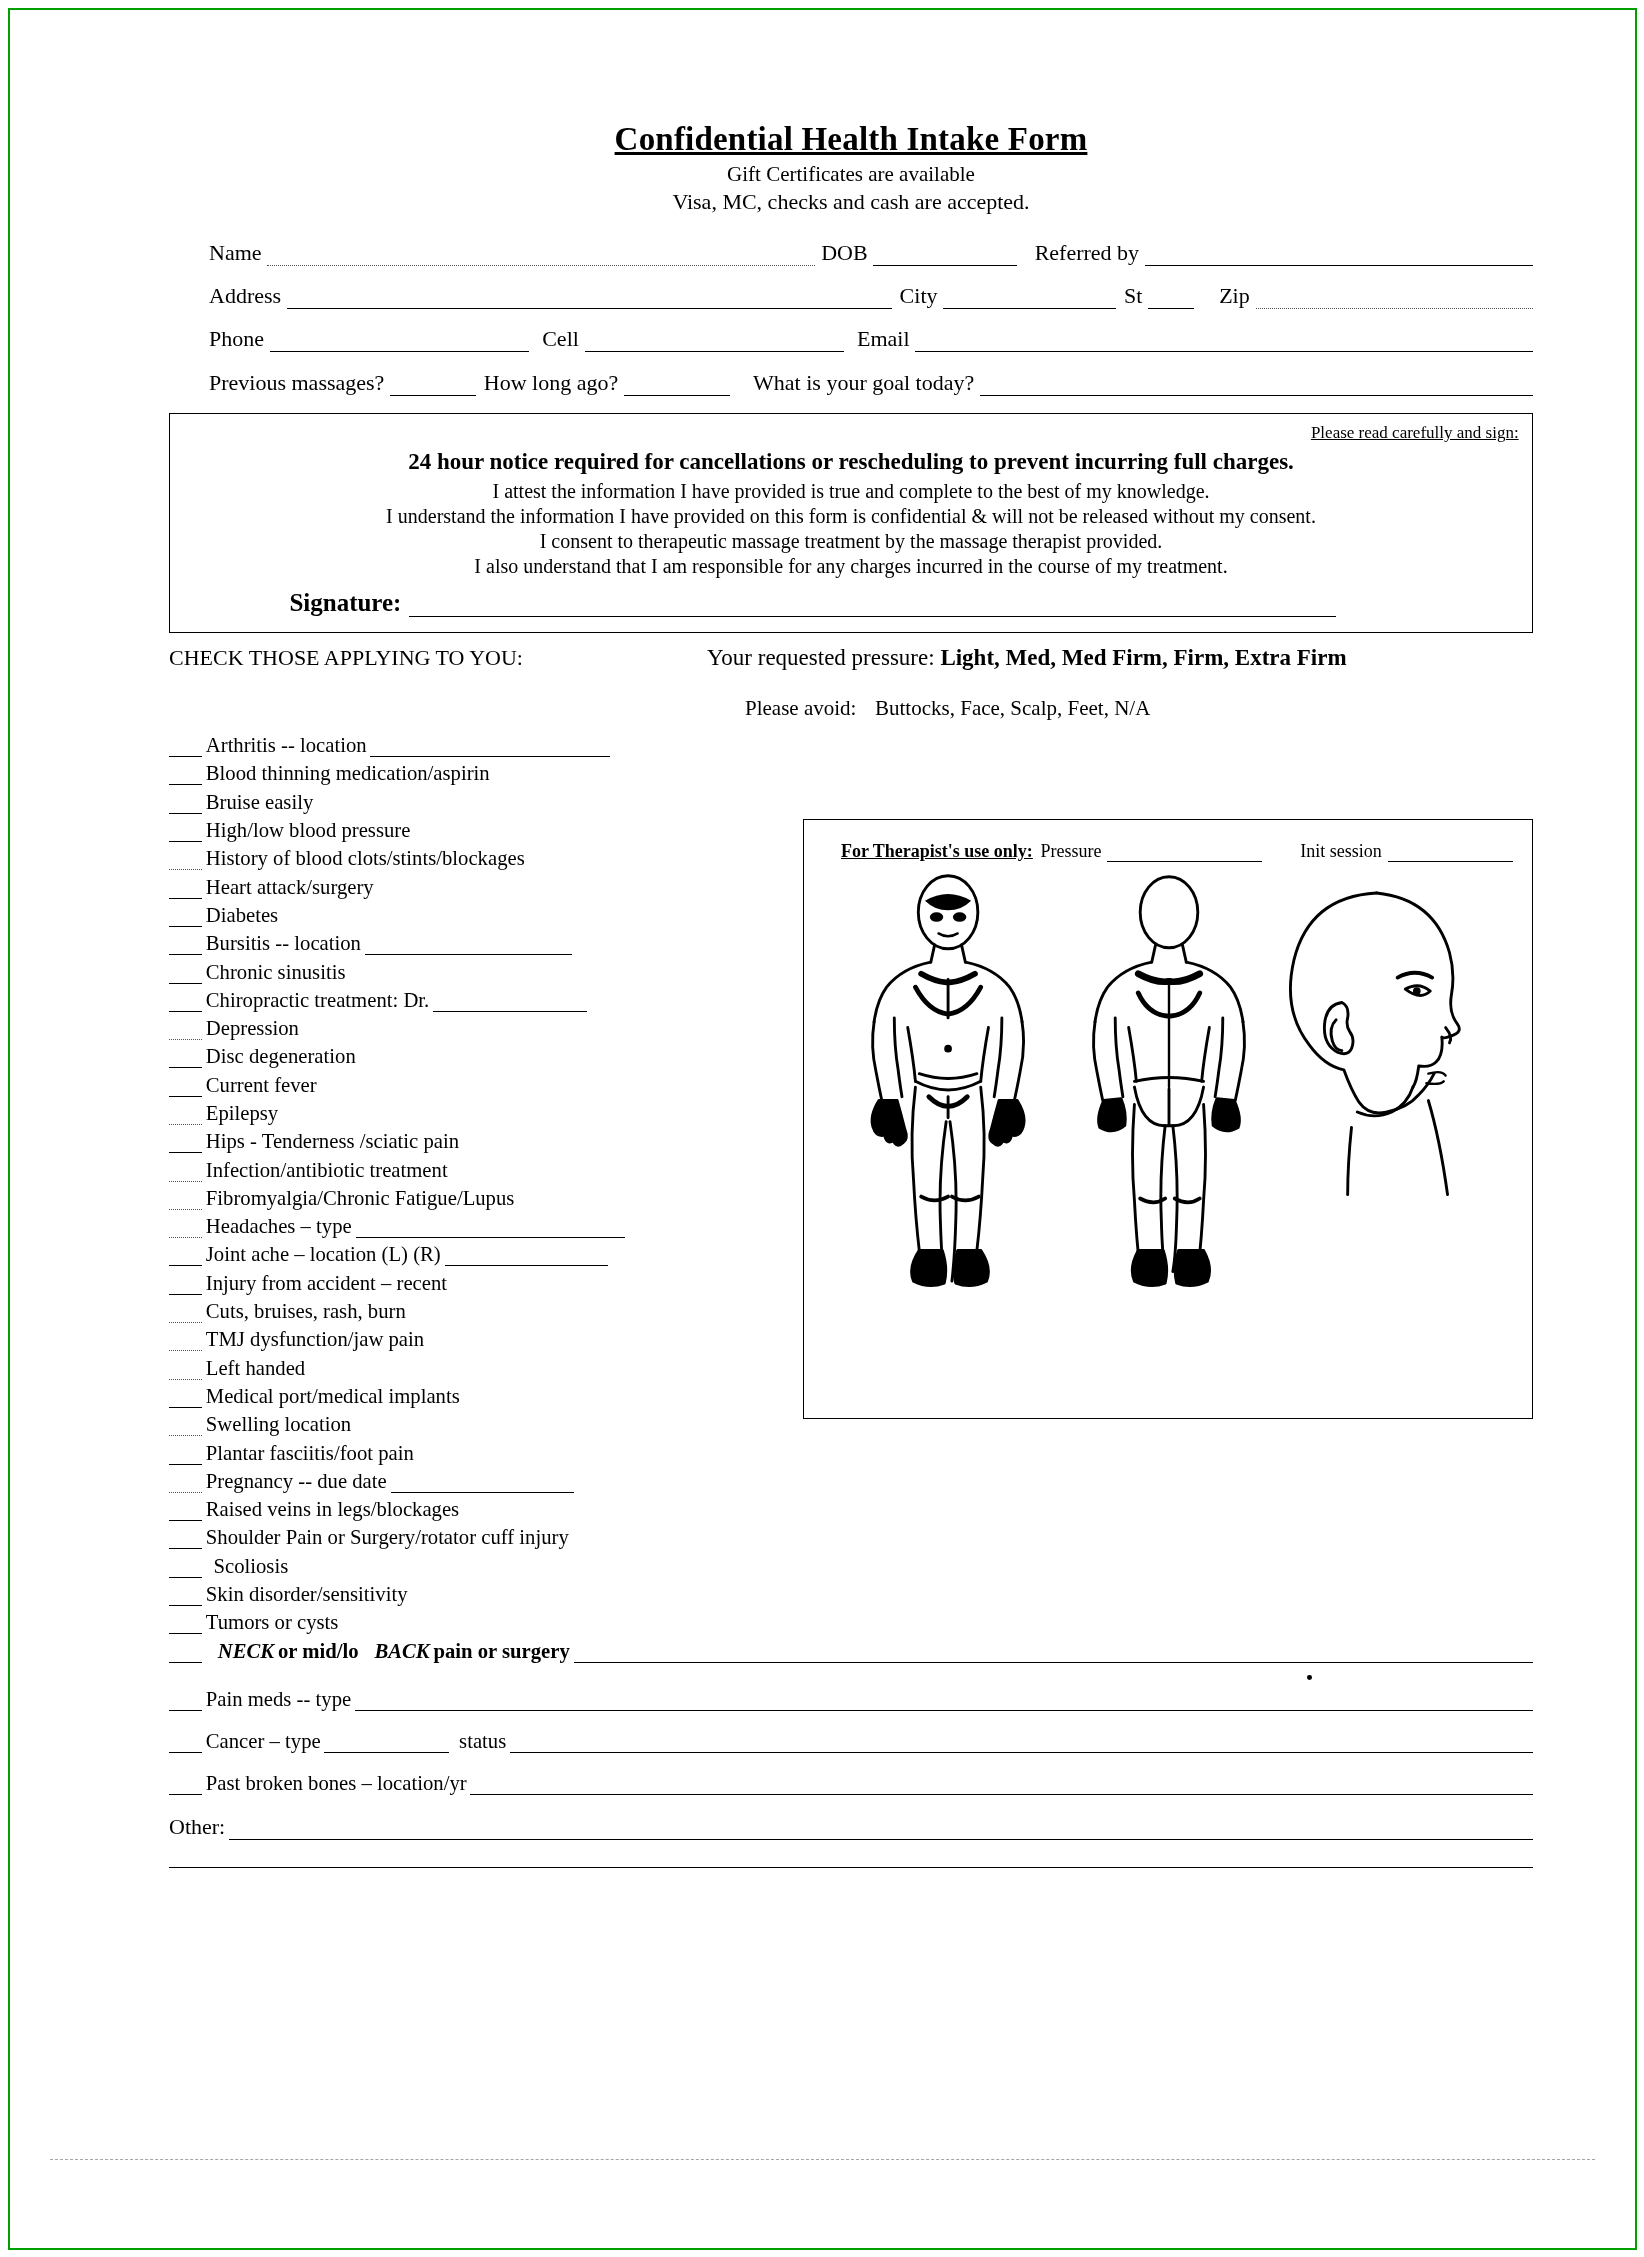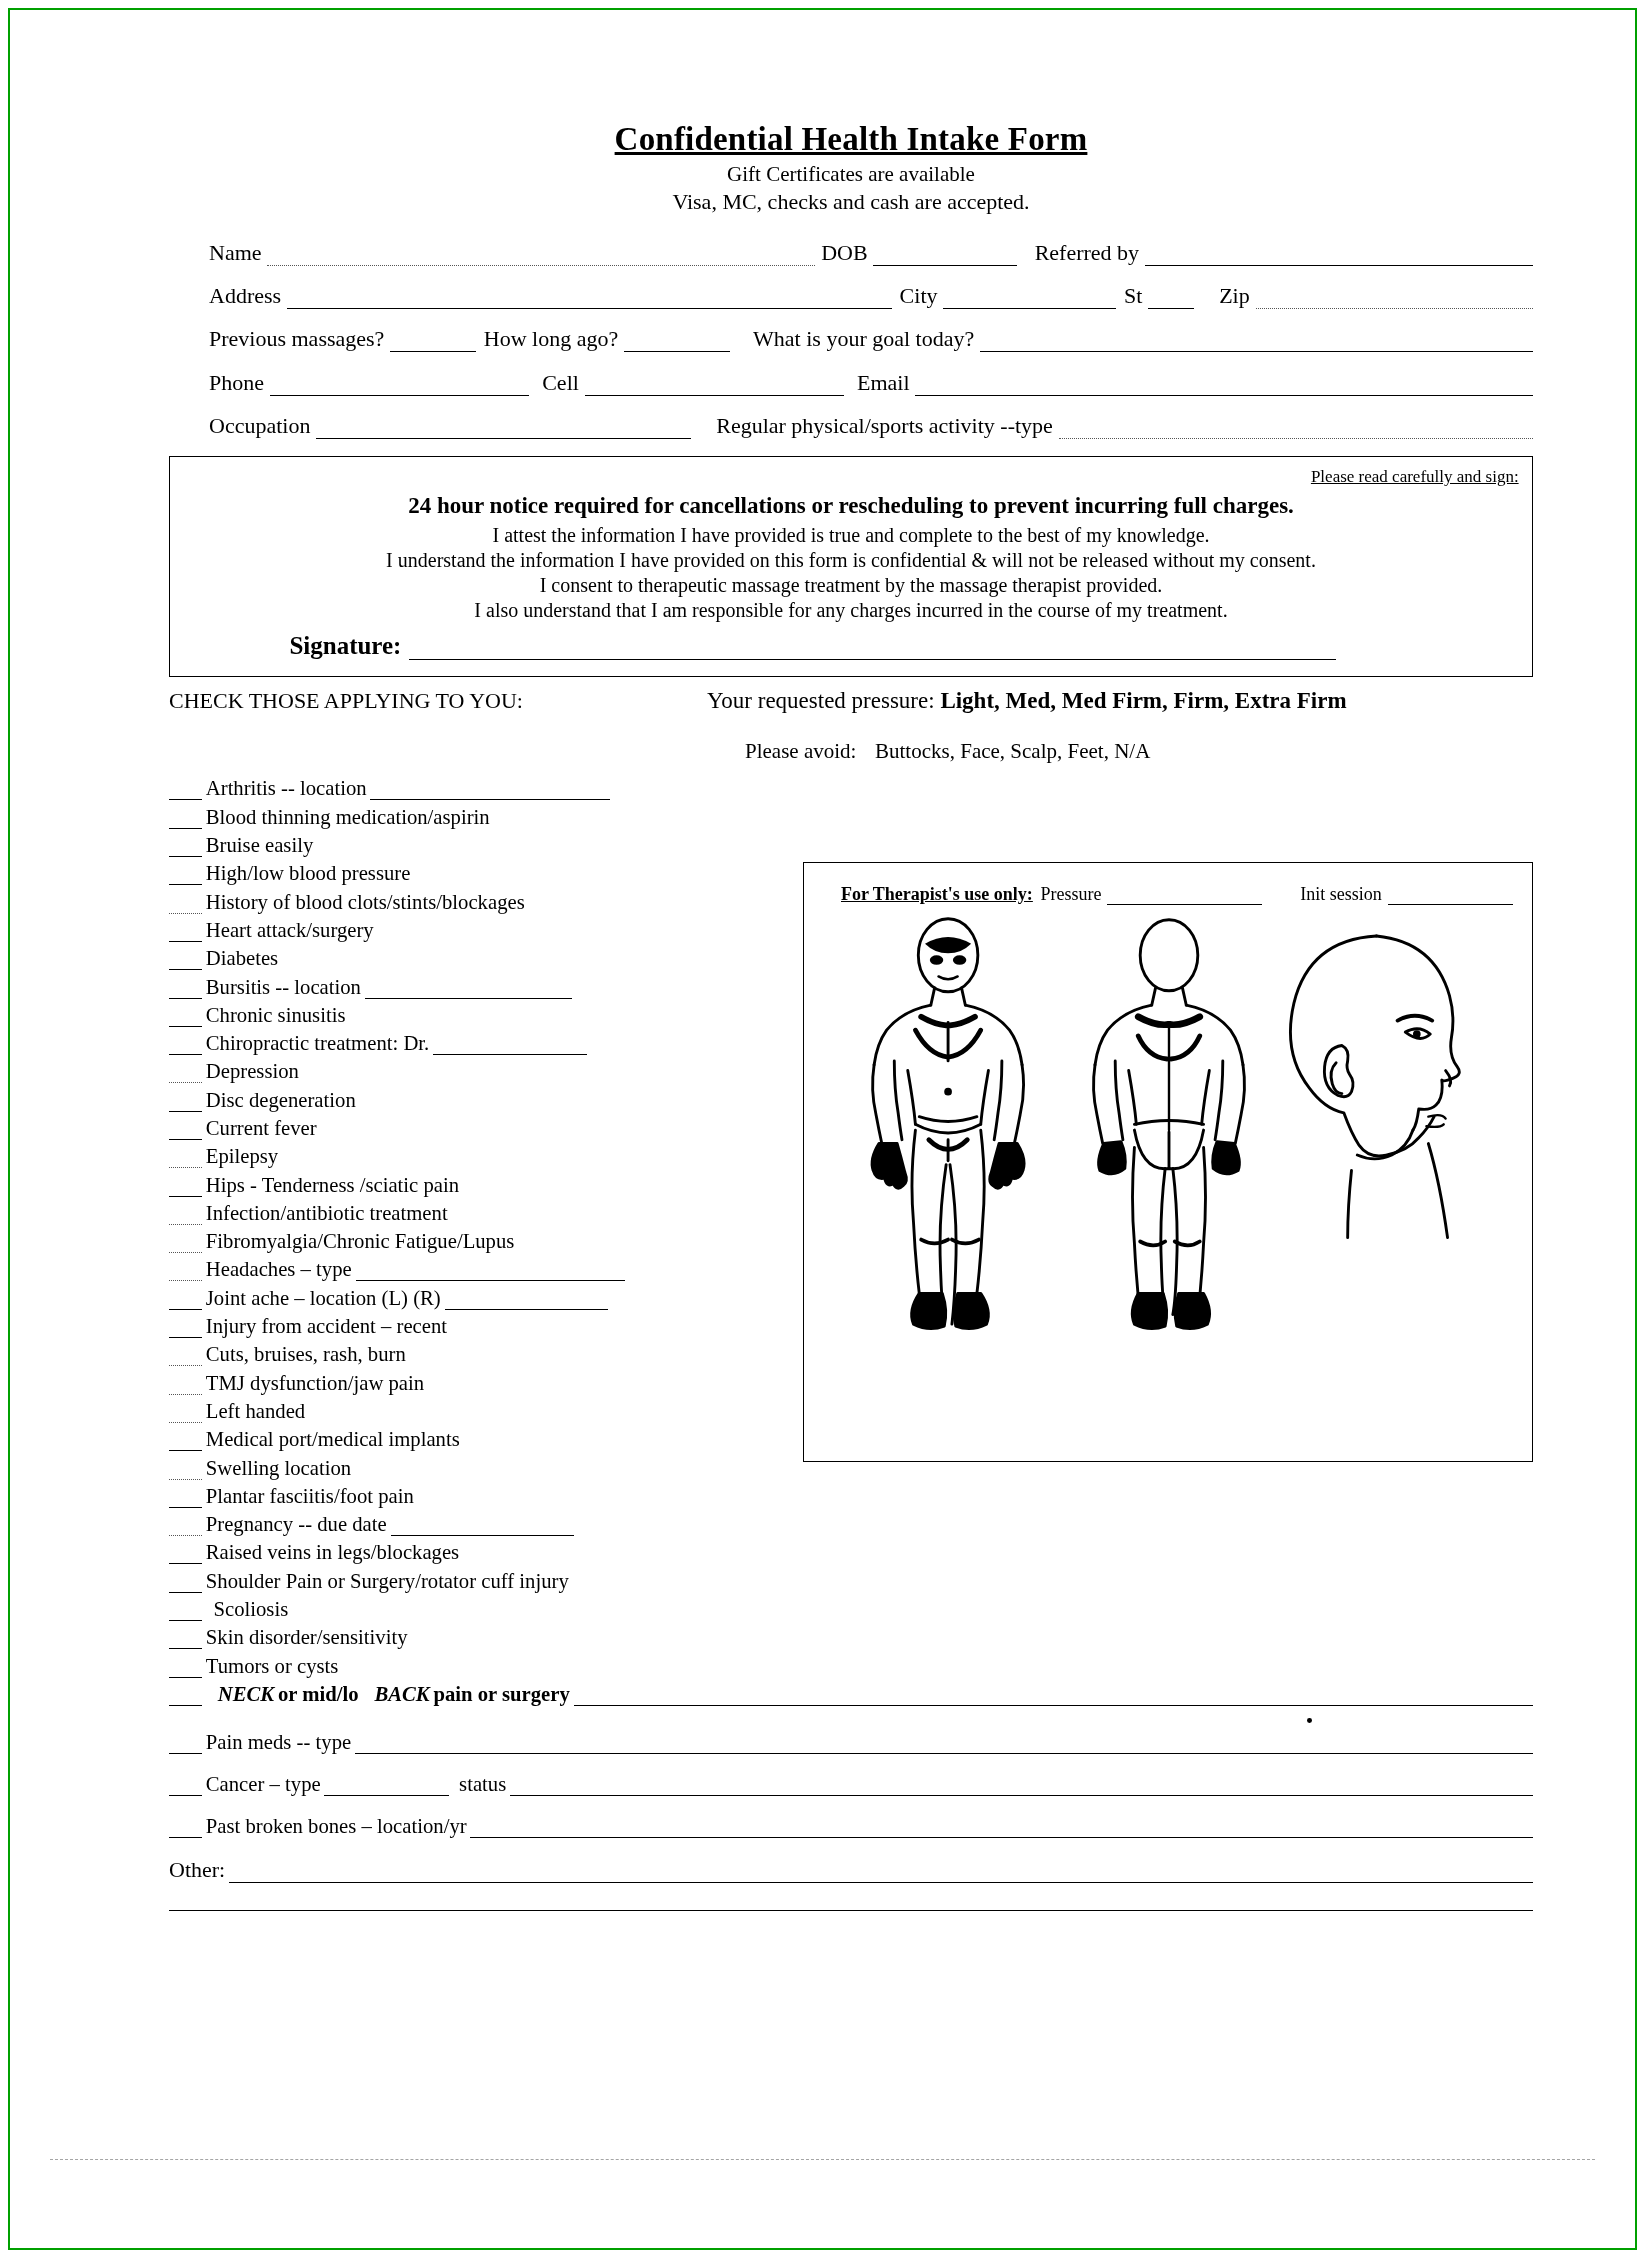--- a/index.html
+++ b/index.html
@@ -264,43 +264,37 @@
         <span class="line" style="width:605px;"></span>
         <span class="lbl" style="padding-left:7.7px;">City</span>
         <span class="line" style="width:173px;"></span>
         <span class="lbl" style="padding-left:7.7px;">St</span>
         <span class="line" style="width:46px;"></span>
         <span class="lbl" style="padding-left:25px;">Zip</span>
         <span class="line dotted flex1"></span>
       </div>
 
       <div class="frow">
+        <span class="lbl">Phone</span>
+        <span class="line" style="width:259px;"></span>
+        <span class="lbl" style="padding-left:13.4px;">Cell</span>
+        <span class="line" style="width:259px;"></span>
+        <span class="lbl" style="padding-left:13.4px;">Email</span>
+        <span class="line flex1"></span>
+      </div>
+
+      <div class="frow">
         <span class="lbl">Previous massages?</span>
         <span class="line" style="width:86px;"></span>
         <span class="lbl" style="padding-left:7.7px;">How long ago?</span>
         <span class="line" style="width:106px;"></span>
         <span class="lbl" style="padding-left:23px;">What is your goal today?</span>
         <span class="line flex1"></span>
       </div>
 
-      <div class="frow">
-        <span class="lbl">Phone</span>
-        <span class="line" style="width:259px;"></span>
-        <span class="lbl" style="padding-left:13.4px;">Cell</span>
-        <span class="line" style="width:259px;"></span>
-        <span class="lbl" style="padding-left:13.4px;">Email</span>
-        <span class="line flex1"></span>
-      </div>
-
-      <div class="frow">
-        <span class="lbl">Occupation</span>
-        <span class="line" style="width:375px;"></span>
-        <span class="lbl" style="padding-left:25px;">Regular physical/sports activity --type</span>
-        <span class="line dotted flex1"></span>
-      </div>
     </div>
 
     <div class="consent">
       <div class="c-head">Please read carefully and sign:</div>
       <div class="c-bold">24 hour notice required for cancellations or rescheduling to prevent incurring full charges.</div>
       <div class="c-line">I attest the information I have provided is true and complete to the best of my knowledge.</div>
       <div class="c-line">I understand the information I have provided on this form is confidential &amp; will not be released without my consent.</div>
       <div class="c-line">I consent to therapeutic massage treatment by the massage therapist provided.</div>
       <div class="c-line">I also understand that I am responsible for any charges incurred in the course of my treatment.</div>
       <div class="sig-row">

